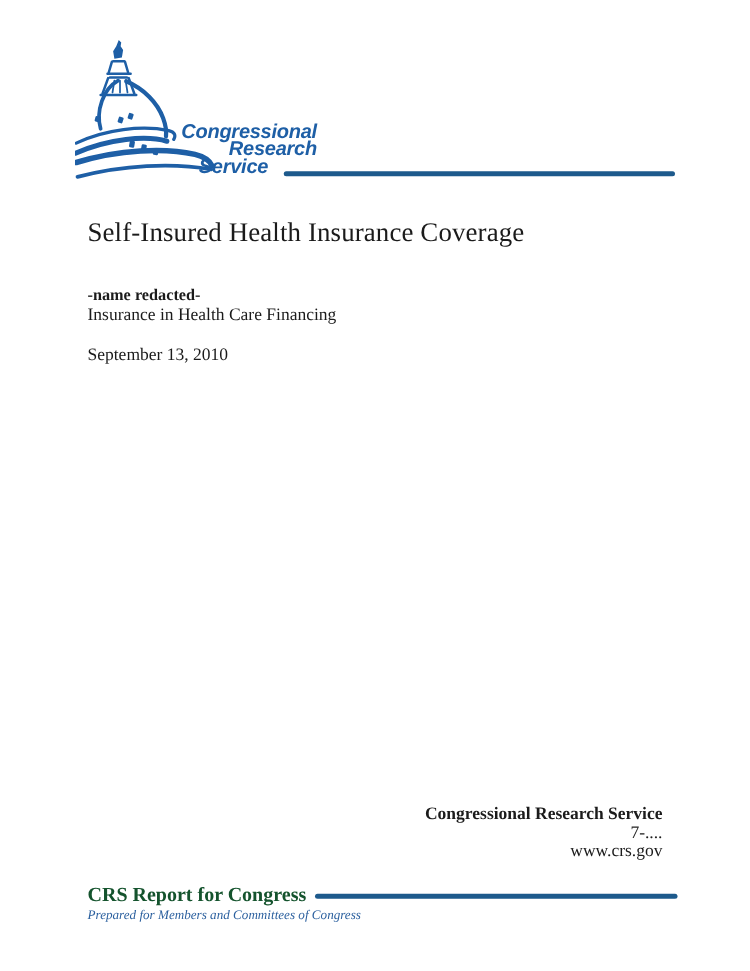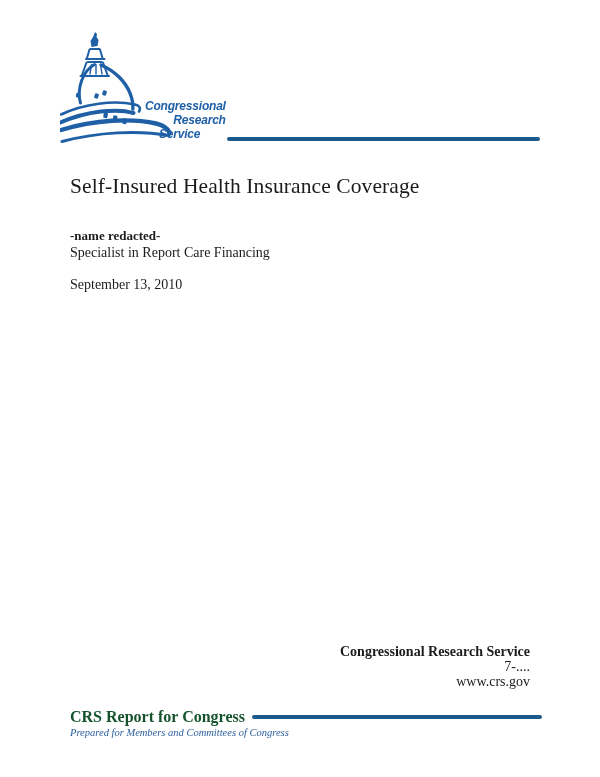--- a/index.html
+++ b/index.html
@@ -3,21 +3,21 @@
 <meta charset="utf-8">
 <style>
   html,body{margin:0;padding:0;background:#ffffff;}
   body{width:600px;height:777px;position:relative;overflow:hidden;
        font-family:"Liberation Serif", serif;color:#1b1b1b;}
   .abs{position:absolute;}
 
   
   .dome-svg{left:60px;top:30px;width:170px;height:115px;}
   .wordmark{left:145px;top:99px;font-family:"Liberation Sans", sans-serif;
-            font-style:italic;font-weight:bold;font-size:12px;line-height:14px;
+            font-style:italic;font-weight:bold;font-size:16px;line-height:14px;
             color:#1e5fa6;letter-spacing:-0.2px;white-space:nowrap;}
   .wordmark span{display:block;}
   .wordmark .l2{padding-left:7px;text-align:right;}
   .wordmark .l3{padding-left:14px;}
   .header-rule{left:227px;top:137px;width:313px;height:4px;background:#1d5a8c;border-radius:2px;}
 
   
   .report-title{left:70px;top:174px;font-size:21.5px;font-weight:normal;margin:0;
                 letter-spacing:0.1px;white-space:nowrap;}
   .author-name{left:70px;top:228px;font-size:13px;font-weight:bold;margin:0;}
@@ -75,21 +75,21 @@
   <span class="l1">Congressional</span>
   <span class="l2">Research</span>
   <span class="l3">Service</span>
 </div>
 
 <div class="abs header-rule"></div>
 
 <h1 class="abs report-title">Self-Insured Health Insurance Coverage</h1>
 
 <p class="abs author-name">-name redacted-</p>
-<p class="abs author-role">Specialist in Report Care Financing</p>
+<p class="abs author-role">Insurance in Health Care Financing</p>
 <p class="abs report-date">September 13, 2010</p>
 
 <div class="abs footer-right">
   <div class="org">Congressional Research Service</div>
   <div>7-....</div>
   <div>www.crs.gov</div>
 </div>
 
 <div class="abs footer-rule"></div>
 

